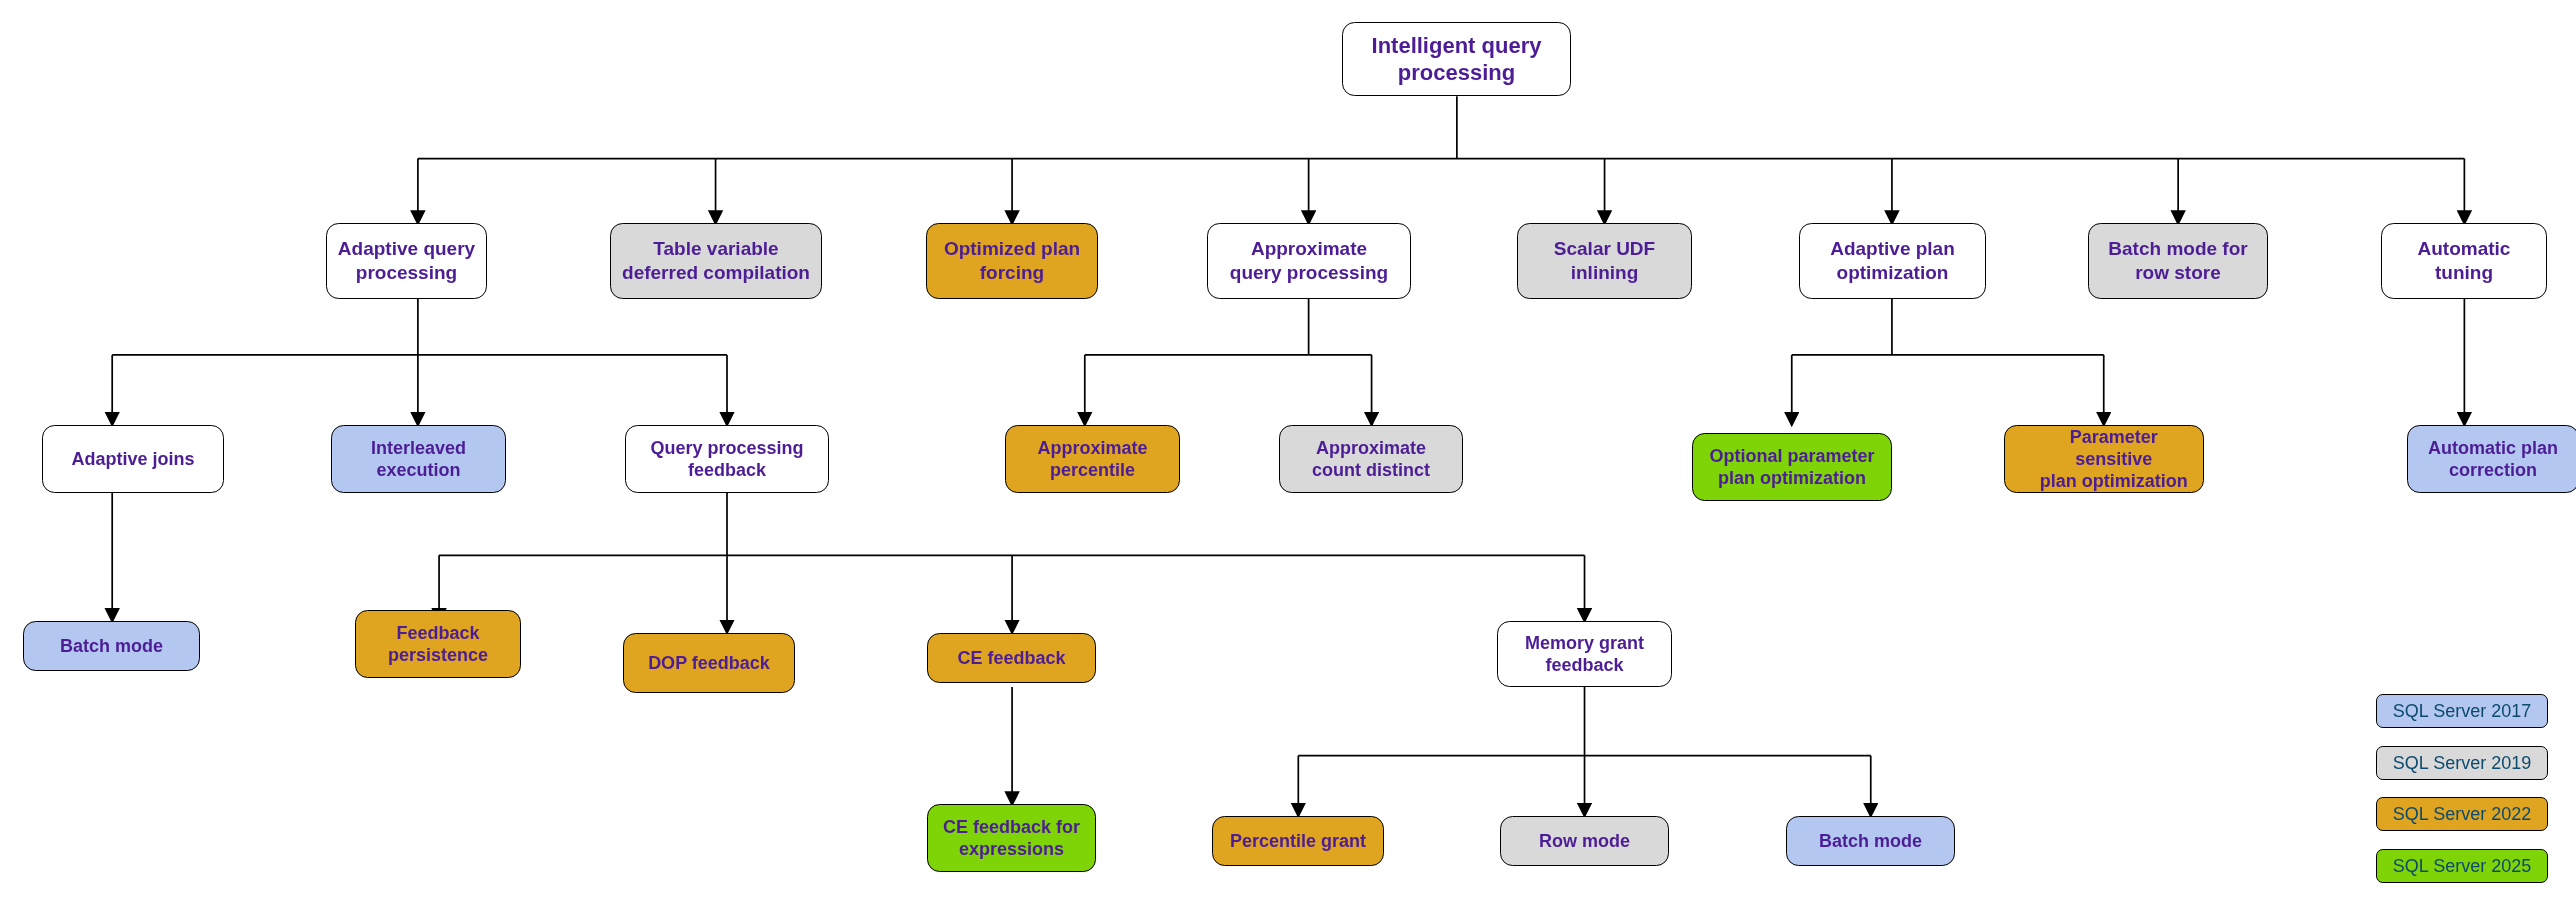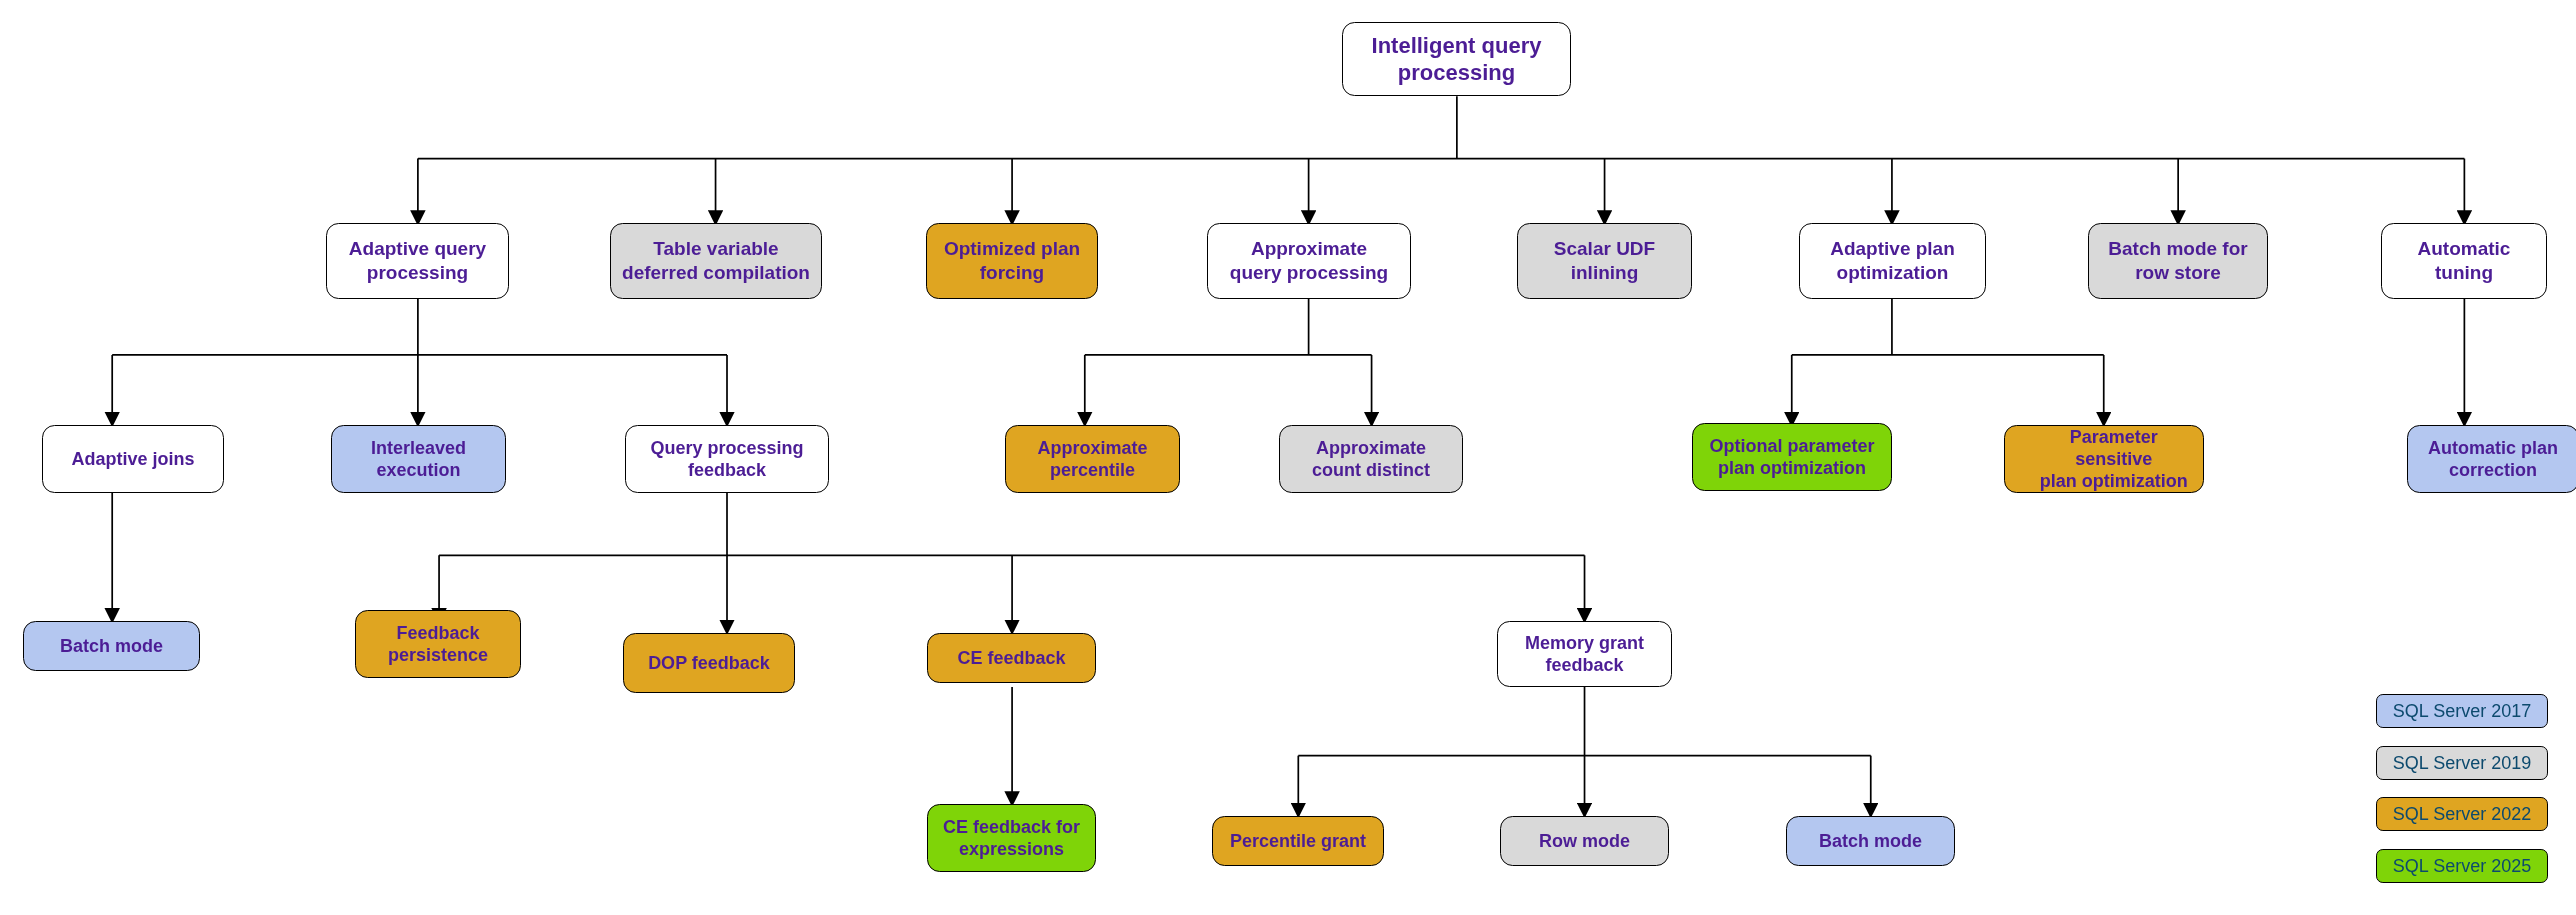--- a/index.html
+++ b/index.html
@@ -101,21 +101,21 @@
       <path d="M2768,1320 L2768,1425" marker-end="url(#arrow)"></path>
       <path d="M3268,1320 L3268,1425" marker-end="url(#arrow)"></path>
     </g>
   </svg>
 
   <div class="node lvl1 fill-white" style="left:1342px;top:22px;width:229px;height:74px;">
     <span>Intelligent query
 processing</span>
   </div>
 
-  <div class="node lvl2 fill-white" style="left:326px;top:223px;width:183px;height:76px;">
+  <div class="node lvl2 fill-white" style="left:326px;top:223px;width:161px;height:76px;">
     <span>Adaptive query
 processing</span>
   </div>
   <div class="node lvl2 fill-gray" style="left:610px;top:223px;width:212px;height:76px;">
     <span>Table variable
 deferred compilation</span>
   </div>
   <div class="node lvl2 fill-amber" style="left:926px;top:223px;width:172px;height:76px;">
     <span>Optimized plan
 forcing</span>
@@ -153,21 +153,21 @@
 feedback</span>
   </div>
   <div class="node lvl3 fill-amber" style="left:1005px;top:425px;width:175px;height:68px;">
     <span>Approximate
 percentile</span>
   </div>
   <div class="node lvl3 fill-gray" style="left:1279px;top:425px;width:184px;height:68px;">
     <span>Approximate
 count distinct</span>
   </div>
-  <div class="node lvl3 fill-green" style="left:1692px;top:423px;width:200px;height:68px;">
+  <div class="node lvl3 fill-green" style="left:1692px;top:433px;width:200px;height:68px;">
     <span>Optional parameter
 plan optimization</span>
   </div>
   <div class="node lvl3 fill-amber" style="left:2004px;top:425px;width:200px;height:68px;padding-left:24px;">
     <span>Parameter sensitive
 plan optimization</span>
   </div>
   <div class="node lvl3 fill-blue" style="left:2379px;top:425px;width:172px;height:68px;margin-left:28px;">
     <span>Automatic plan
 correction</span>

